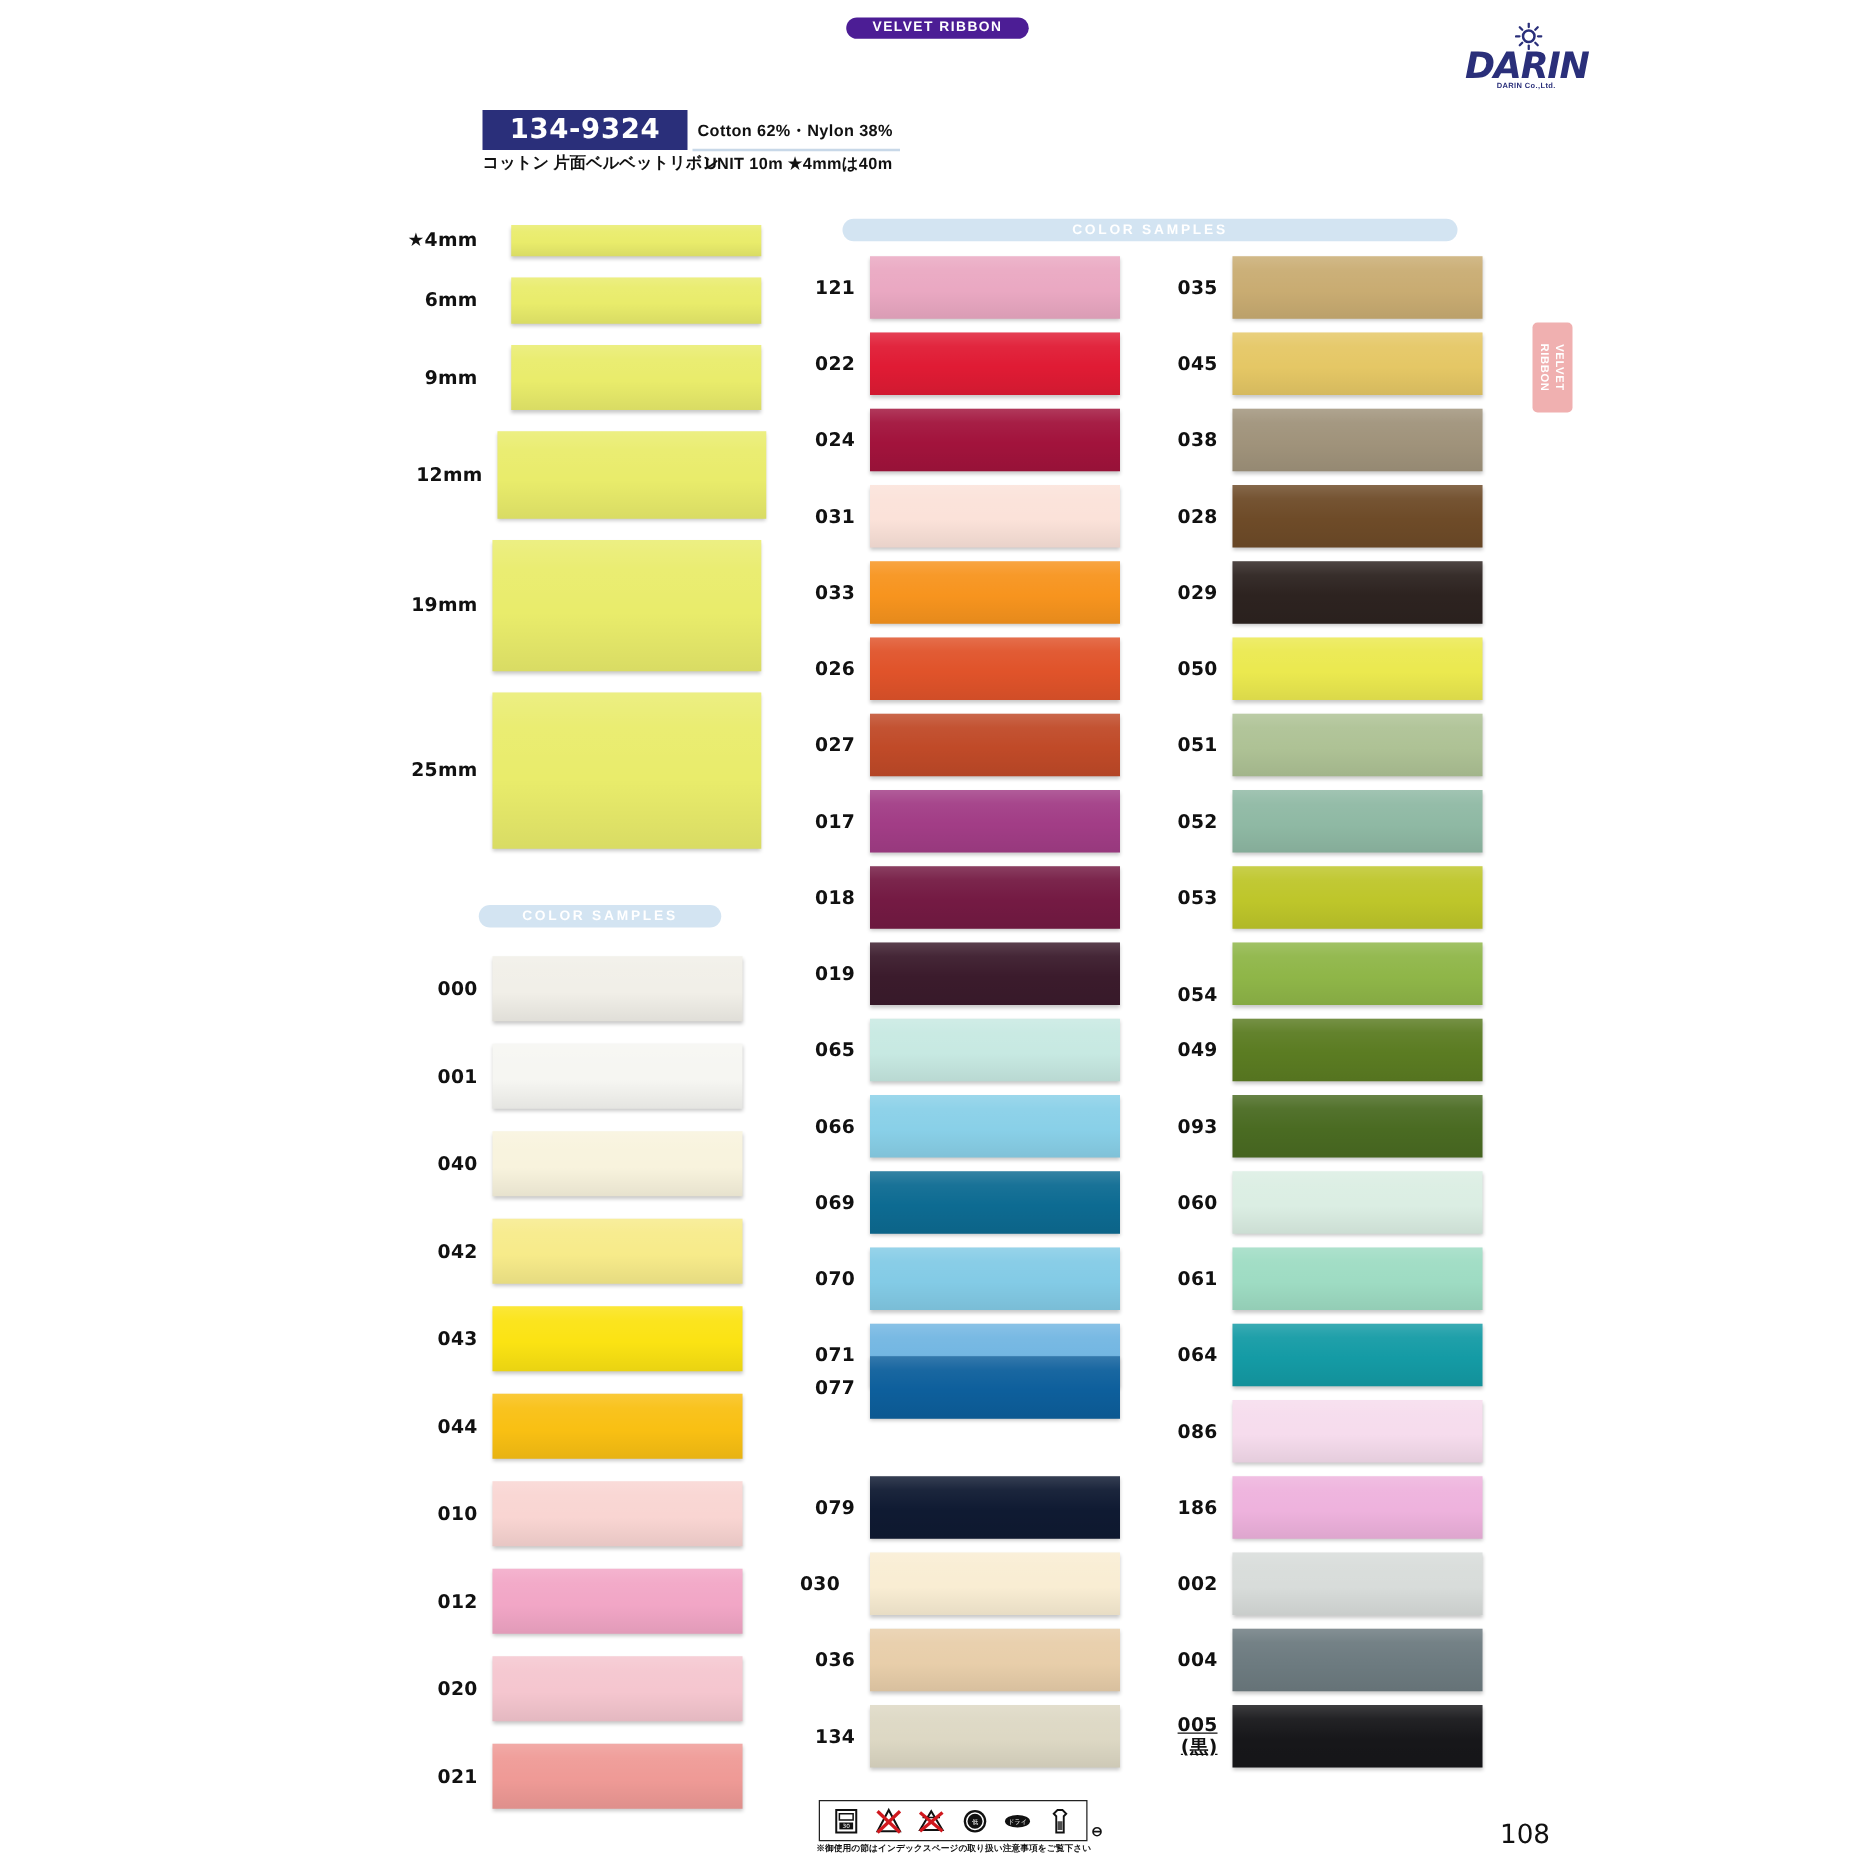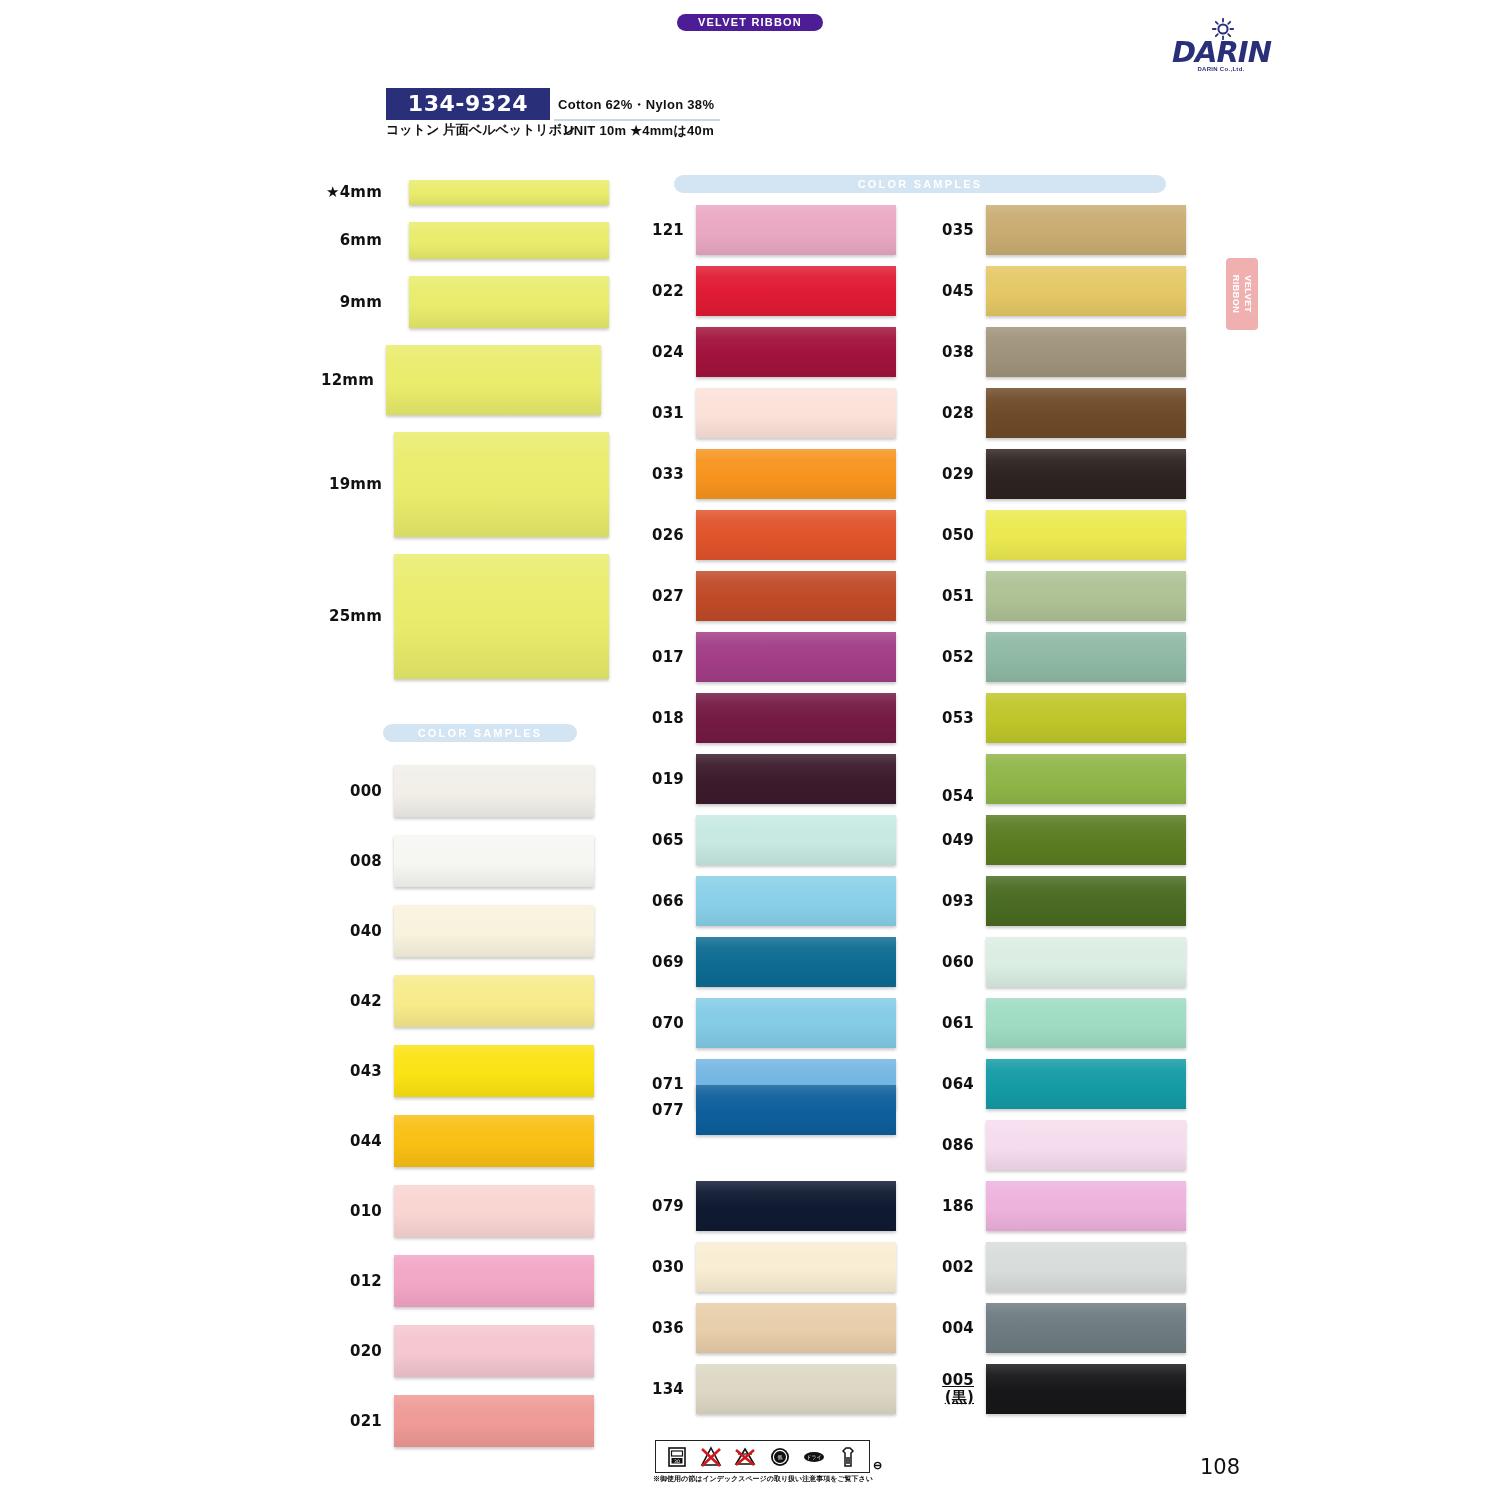--- a/index.html
+++ b/index.html
@@ -268,40 +268,40 @@
       <div class="swatch-chip" style="left: 89px; top: 0px; width: 200px; height: 25px; background: rgb(233, 236, 107);"></div>
     </div>
     <div class="swatch-row" style="left: 320px; top: 222px; width: 274px; height: 37px;">
       <div class="swatch-label" style="left: 0px; width: 62px; top: 10px;">6mm</div>
       <div class="swatch-chip" style="left: 89px; top: 0px; width: 200px; height: 37px; background: rgb(233, 236, 107);"></div>
     </div>
     <div class="swatch-row" style="left: 320px; top: 276px; width: 274px; height: 52px;">
       <div class="swatch-label" style="left: 0px; width: 62px; top: 17.5px;">9mm</div>
       <div class="swatch-chip" style="left: 89px; top: 0px; width: 200px; height: 52px; background: rgb(233, 236, 107);"></div>
     </div>
-    <div class="swatch-row" style="left: 312px; top: 345px; width: 274px; height: 70px;">
+    <div class="swatch-row" style="left: 324px; top: 345px; width: 274px; height: 70px;">
       <div class="swatch-label" style="left: 0px; width: 62px; top: 26.5px;">12mm</div>
       <div class="swatch-chip" style="left: 74px; top: 0px; width: 215px; height: 70px; background: rgb(233, 236, 107);"></div>
     </div>
     <div class="swatch-row" style="left: 320px; top: 432px; width: 274px; height: 105px;">
       <div class="swatch-label" style="left: 0px; width: 62px; top: 44px;">19mm</div>
       <div class="swatch-chip" style="left: 74px; top: 0px; width: 215px; height: 105px; background: rgb(233, 236, 107);"></div>
     </div>
     <div class="swatch-row" style="left: 320px; top: 554px; width: 274px; height: 125px;">
       <div class="swatch-label" style="left: 0px; width: 62px; top: 54px;">25mm</div>
       <div class="swatch-chip" style="left: 74px; top: 0px; width: 215px; height: 125px; background: rgb(233, 236, 107);"></div>
     </div>
   </div>
 <div id="left-colors-area">
     <div class="swatch-row" style="left: 320px; top: 765px; width: 274px; height: 52px;">
       <div class="swatch-label" style="left: 0px; width: 62px; top: 17.5px;">000</div>
       <div class="swatch-chip" style="left: 74px; top: 0px; width: 200px; height: 52px; background: rgb(241, 239, 232);"></div>
     </div>
     <div class="swatch-row" style="left: 320px; top: 835px; width: 274px; height: 52px;">
-      <div class="swatch-label" style="left: 0px; width: 62px; top: 17.5px;">008</div>
+      <div class="swatch-label" style="left: 0px; width: 62px; top: 17.5px;">001</div>
       <div class="swatch-chip" style="left: 74px; top: 0px; width: 200px; height: 52px; background: rgb(246, 246, 242);"></div>
     </div>
     <div class="swatch-row" style="left: 320px; top: 905px; width: 274px; height: 52px;">
       <div class="swatch-label" style="left: 0px; width: 62px; top: 17.5px;">040</div>
       <div class="swatch-chip" style="left: 74px; top: 0px; width: 200px; height: 52px; background: rgb(248, 243, 221);"></div>
     </div>
     <div class="swatch-row" style="left: 320px; top: 975px; width: 274px; height: 52px;">
       <div class="swatch-label" style="left: 0px; width: 62px; top: 17.5px;">042</div>
       <div class="swatch-chip" style="left: 74px; top: 0px; width: 200px; height: 52px; background: rgb(247, 235, 138);"></div>
     </div>
@@ -393,21 +393,21 @@
     </div>
     <div class="swatch-row" style="left: 628px; top: 1085px; width: 268px; height: 50px;">
       <div class="swatch-label" style="left: 0px; width: 56px; top: 16.5px;">077</div>
       <div class="swatch-chip" style="left: 68px; top: 0px; width: 200px; height: 50px; background: rgb(13, 95, 156);"></div>
     </div>
     <div class="swatch-row" style="left: 628px; top: 1181px; width: 268px; height: 50px;">
       <div class="swatch-label" style="left: 0px; width: 56px; top: 16.5px;">079</div>
       <div class="swatch-chip" style="left: 68px; top: 0px; width: 200px; height: 50px; background: rgb(15, 26, 50);"></div>
     </div>
     <div class="swatch-row" style="left: 628px; top: 1242px; width: 268px; height: 50px;">
-      <div class="swatch-label" style="left: 0px; width: 56px; top: 16.5px;">030</div>
+      <div class="swatch-label" style="left: 0px; width: 56px; top: 16.5px; text-align: center;">030</div>
       <div class="swatch-chip" style="left: 68px; top: 0px; width: 200px; height: 50px; background: rgb(249, 237, 211);"></div>
     </div>
     <div class="swatch-row" style="left: 628px; top: 1303px; width: 268px; height: 50px;">
       <div class="swatch-label" style="left: 0px; width: 56px; top: 16.5px;">036</div>
       <div class="swatch-chip" style="left: 68px; top: 0px; width: 200px; height: 50px; background: rgb(232, 206, 170);"></div>
     </div>
     <div class="swatch-row" style="left: 628px; top: 1364px; width: 268px; height: 50px;">
       <div class="swatch-label" style="left: 0px; width: 56px; top: 16.5px;">134</div>
       <div class="swatch-chip" style="left: 68px; top: 0px; width: 200px; height: 50px; background: rgb(221, 216, 196);"></div>
     </div>

